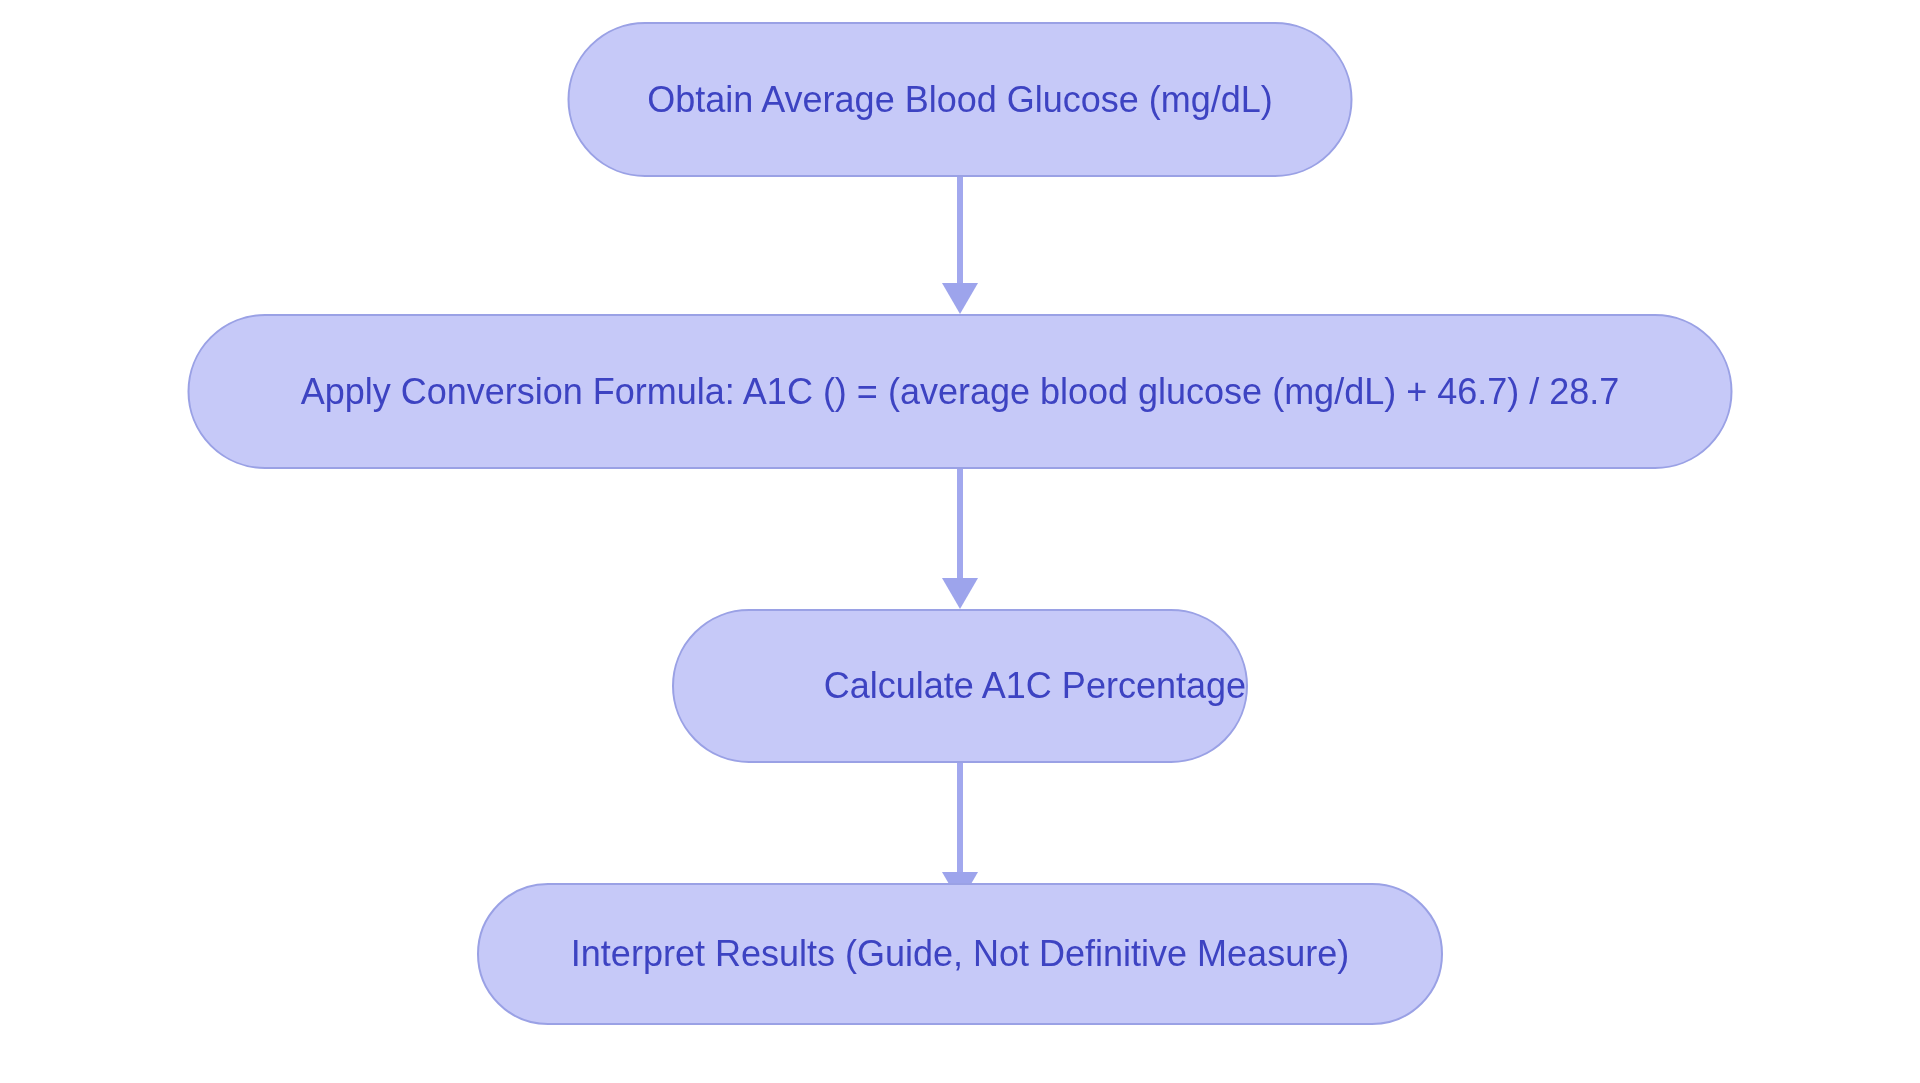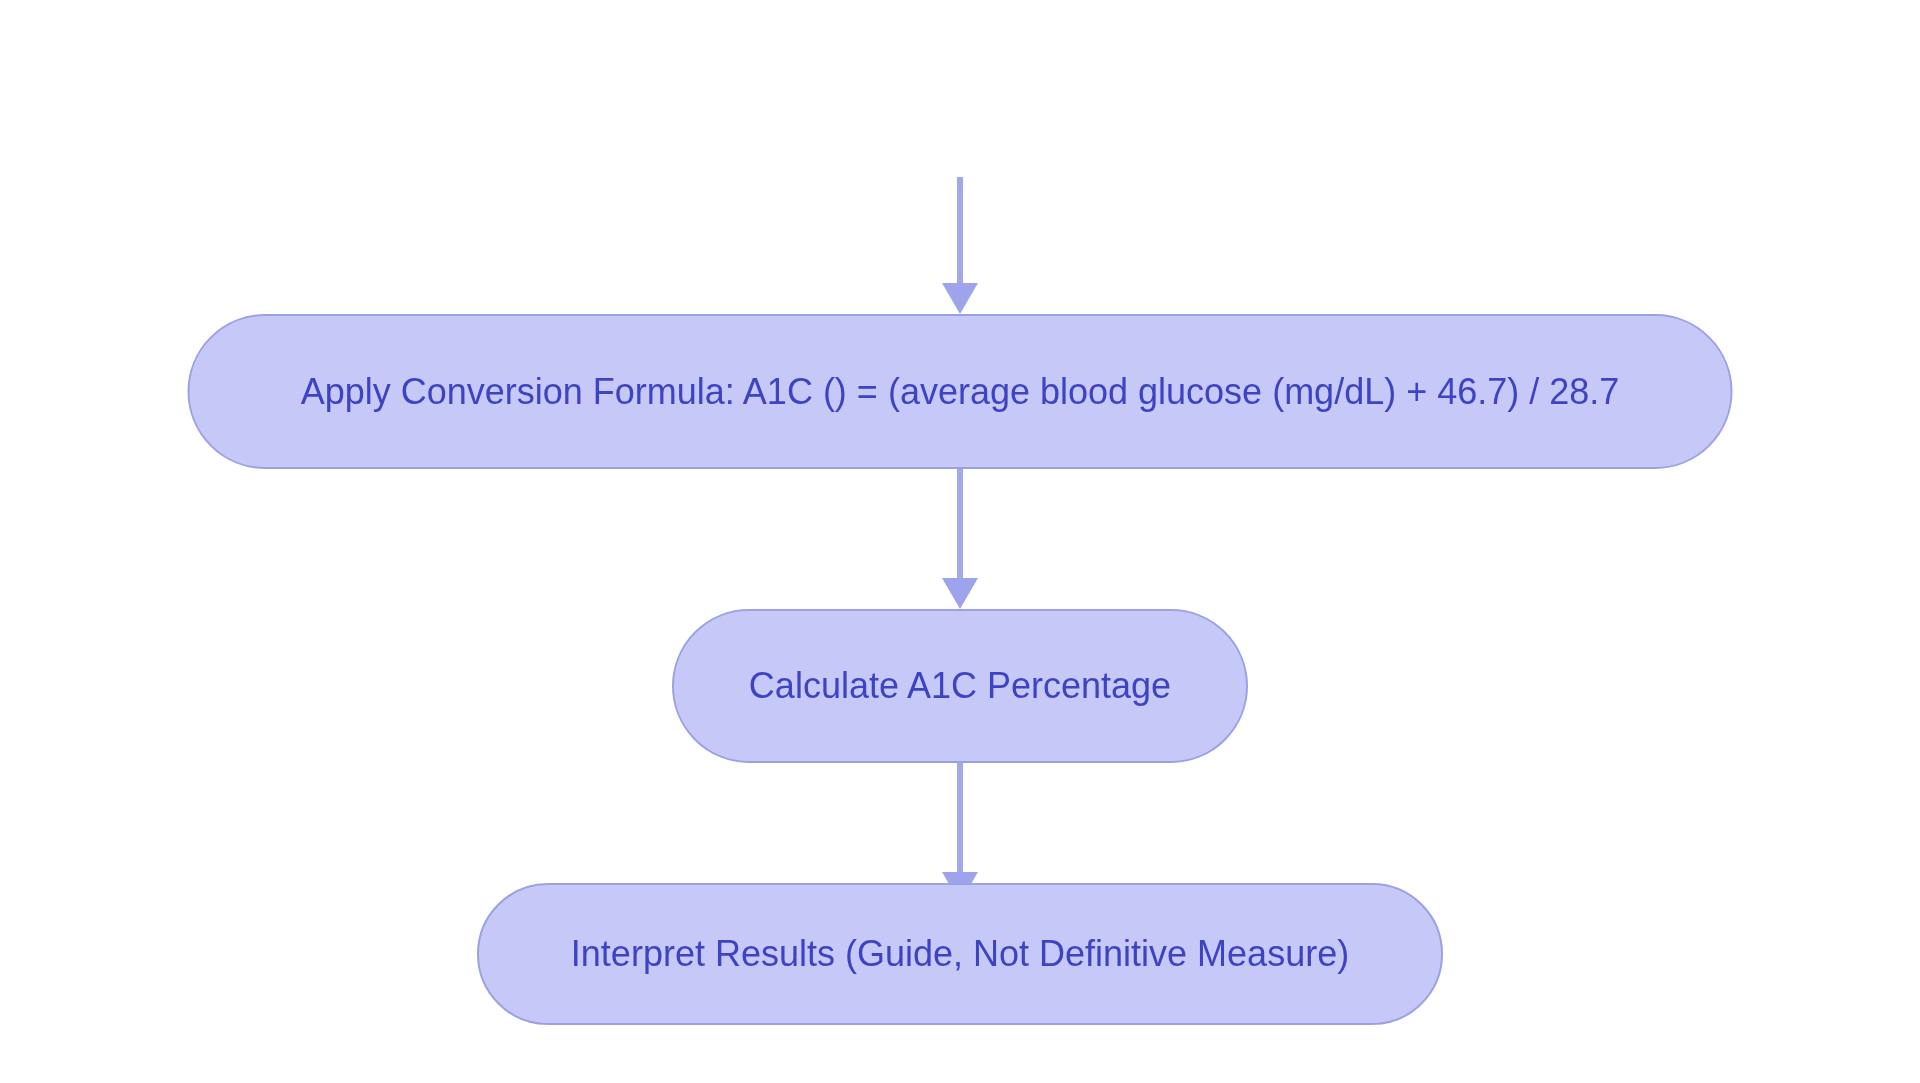--- a/index.html
+++ b/index.html
@@ -29,21 +29,21 @@
   }
   .node-label {
     color: #3d43c2;
     font-size: 36px;
     line-height: 1;
     white-space: nowrap;
     text-align: center;
   }
   .node-1 { top: 22px;  width: 785px;  height: 155px; }
   .node-2 { top: 314px; width: 1545px; height: 155px; align-items: center; }
-  .node-3 { top: 609px; width: 576px;  height: 154px; }
+  .node-3 { top: 609px; width: 576px;  height: 154px; justify-content: flex-end; }
   .node-4 { top: 883px; width: 966px;  height: 142px; }
 
   .arrow {
     position: absolute;
     left: 50%;
     transform: translateX(-50%);
     display: flex;
     flex-direction: column;
     align-items: center;
   }
@@ -62,20 +62,23 @@
     border-left: 18px solid transparent;
     border-right: 18px solid transparent;
     border-top: 31px solid #9da4ec;
   }
 </style>
 </head>
 <body>
 
 <div class="stage">
 
+  <div class="node node-1">
+    <span class="node-label">Obtain Average Blood Glucose (mg/dL)</span>
+  </div>
 
   <div class="arrow arrow-1">
     <div class="arrow-line"></div>
     <div class="arrow-head"></div>
   </div>
 
   <div class="node node-2">
     <span class="node-label">Apply Conversion Formula: A1C () = (average blood glucose (mg/dL) + 46.7) / 28.7</span>
   </div>
 

